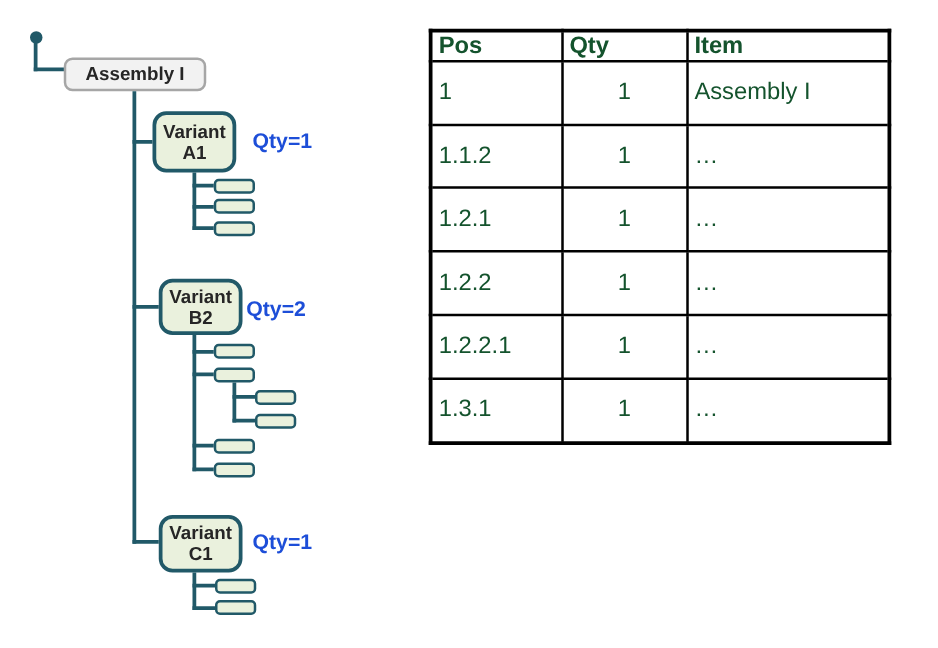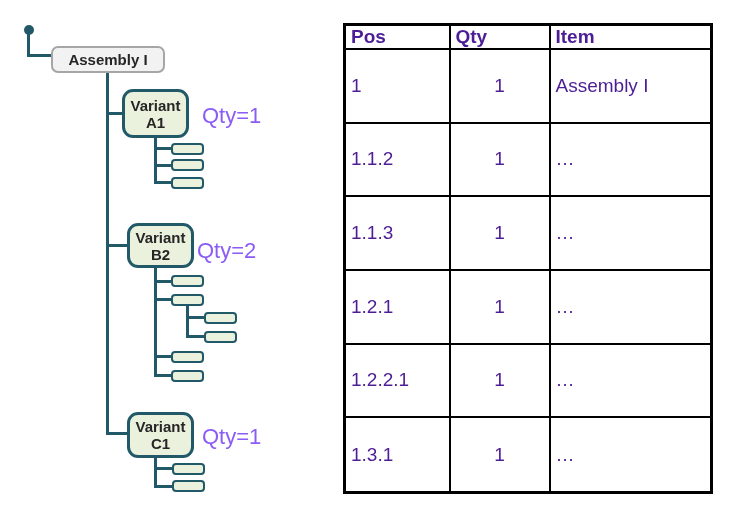--- a/index.html
+++ b/index.html
@@ -40,30 +40,30 @@
   .vb-a1 { left: 122px; top: 89px;  height: 49px; }
   .vb-b2 { left: 127px; top: 223px; height: 45px; }
   .vb-c1 { left: 127px; top: 412px; height: 46px; }
 
   .leaf {
     position: absolute; width: 33px; height: 12px; box-sizing: border-box;
     background: #eaf1dd; border: 2.5px solid #215968; border-radius: 4px;
   }
 
   .qty {
-    position: absolute; font-weight: normal; font-size: 22px;
-    color: #8b5cf6; white-space: nowrap;
+    position: absolute; font-weight: bold; font-size: 17px;
+    color: #1d4ed8; white-space: nowrap;
   }
 
   
   .bom-table {
     position: absolute; left: 343px; top: 23px;
-    width: 367px; height: 471px;
+    width: 367px; height: 333px;
     border-collapse: collapse; table-layout: fixed;
-    font-size: 19px; color: #4c1d95;
+    font-size: 19px; color: #14532d;
     border: 3px solid #000000;
   }
   .bom-table th, .bom-table td {
     border: 2px solid #000000;
     padding: 0 0 0 5px;
     overflow: hidden; white-space: nowrap;
     vertical-align: middle;
   }
   .bom-table th { text-align: left; font-weight: bold; }
   .bom-table td.qty-cell { text-align: center; padding: 0; }
@@ -155,26 +155,26 @@
         <td>1</td>
         <td class="qty-cell">1</td>
         <td>Assembly I</td>
       </tr>
       <tr>
         <td>1.1.2</td>
         <td class="qty-cell">1</td>
         <td>…</td>
       </tr>
       <tr>
-        <td>1.1.3</td>
+        <td>1.2.1</td>
         <td class="qty-cell">1</td>
         <td>…</td>
       </tr>
       <tr>
-        <td>1.2.1</td>
+        <td>1.2.2</td>
         <td class="qty-cell">1</td>
         <td>…</td>
       </tr>
       <tr>
         <td>1.2.2.1</td>
         <td class="qty-cell">1</td>
         <td>…</td>
       </tr>
       <tr>
         <td>1.3.1</td>

